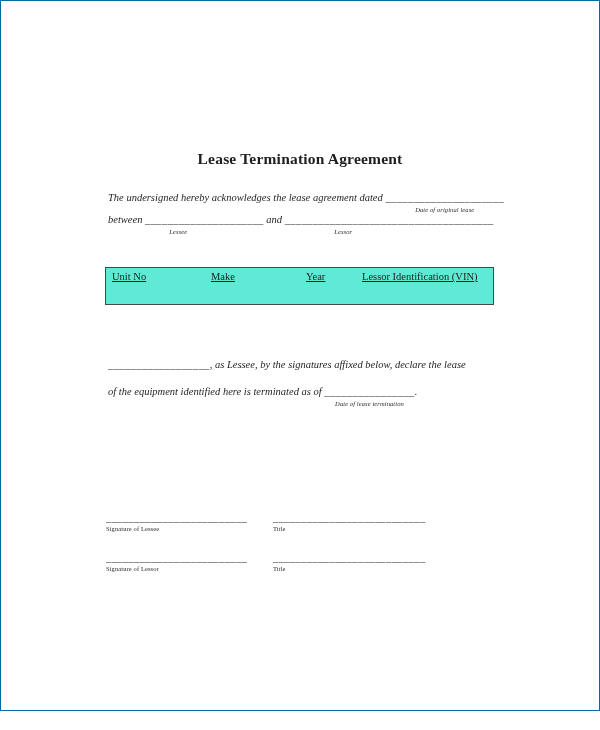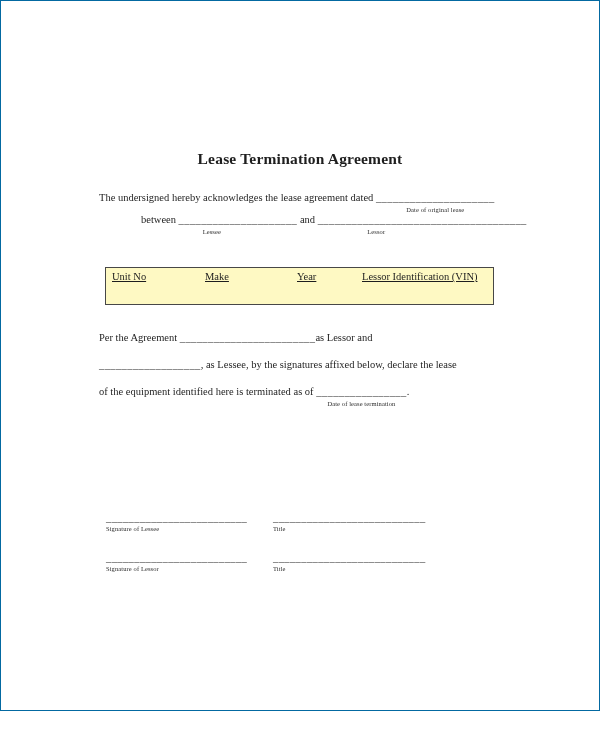--- a/index.html
+++ b/index.html
@@ -19,24 +19,25 @@
     top: 149px;
     left: 0;
     width: 100%;
     text-align: center;
     font-size: 15.5px;
     font-weight: bold;
     letter-spacing: 0.2px;
   }
   .line {
     position: absolute;
-    left: 98px;
+    left: 107px;
     white-space: nowrap;
     font-size: 10.5px;
     line-height: 13px;
+    font-style: italic;
   }
   .blank {
     position: relative;
     display: inline-block;
     letter-spacing: 0.4px;
   }
   .cap {
     position: absolute;
     top: 11.5px;
     left: 50%;
@@ -48,65 +49,63 @@
   }
   .cap.left-bias { left: 28%; }
   .eq-table {
     position: absolute;
     left: 104px;
     top: 266px;
     width: 389px;
     height: 38px;
     border: 1px solid #474747;
     box-sizing: border-box;
-    background: #fef9c3;
+    background: #5eead4;
   }
   .eq-h {
     position: absolute;
     top: 3px;
     font-size: 10.5px;
     text-decoration: underline;
     white-space: nowrap;
   }
   .eq-h.c0 { left: 6px; }
-  .eq-h.c1 { left: 99px; text-align: center; }
-  .eq-h.c2 { left: 191px; }
+  .eq-h.c1 { left: 105px; text-align: center; }
+  .eq-h.c2 { left: 200px; }
   .eq-h.c3 { left: 256px; }
   .sig {
     position: absolute;
     white-space: nowrap;
   }
   .sig-line { font-size: 10.5px; letter-spacing: 0.4px; line-height: 12px; text-align: center; }
   .sig-label { font-size: 6.5px; color: #2d2d2d; margin-top: 1px; letter-spacing: 0.1px; }
 </style>
 </head>
 <body>
 
 <div class="page">
 
   <div class="doc-title">Lease Termination Agreement</div>
 
   <div class="line" style="top:190px;"><span>The undersigned hereby acknowledges the lease agreement dated</span>
     <span class="blank"><span>_____________________</span><span class="cap">Date of original lease</span></span></div>
 
-  <div class="line" style="top:212px;margin-left:42px;"><span>between</span>
+  <div class="line" style="top:212px;"><span>between</span>
     <span class="blank"><span>_____________________</span><span class="cap left-bias">Lessee</span></span>
     <span>and</span>
     <span class="blank"><span>_____________________________________</span><span class="cap left-bias">Lessor</span></span></div>
 
 
   <div class="eq-table">
     <span class="eq-h c0">Unit No</span>
     <span class="eq-h c1">Make</span>
     <span class="eq-h c2">Year</span>
     <span class="eq-h c3">Lessor Identification (VIN)</span>
   </div>
 
-  <div class="line" style="top:330px;"><span>Per the Agreement</span>
-    <span class="blank"><span>________________________</span></span><span>as Lessor and</span></div>
 
   <div class="line" style="top:357px;"><span class="blank"><span>__________________</span></span><span>, as Lessee, by the signatures affixed below, declare the lease</span></div>
 
   <div class="line" style="top:384px;"><span>of the equipment identified here is terminated as of</span>
     <span class="blank"><span>________________</span><span class="cap">Date of lease termination</span></span><span>.</span></div>
 
 
 
   <div class="sig" style="left:105px; top:511px;">
     <div class="sig-line">_________________________</div>

